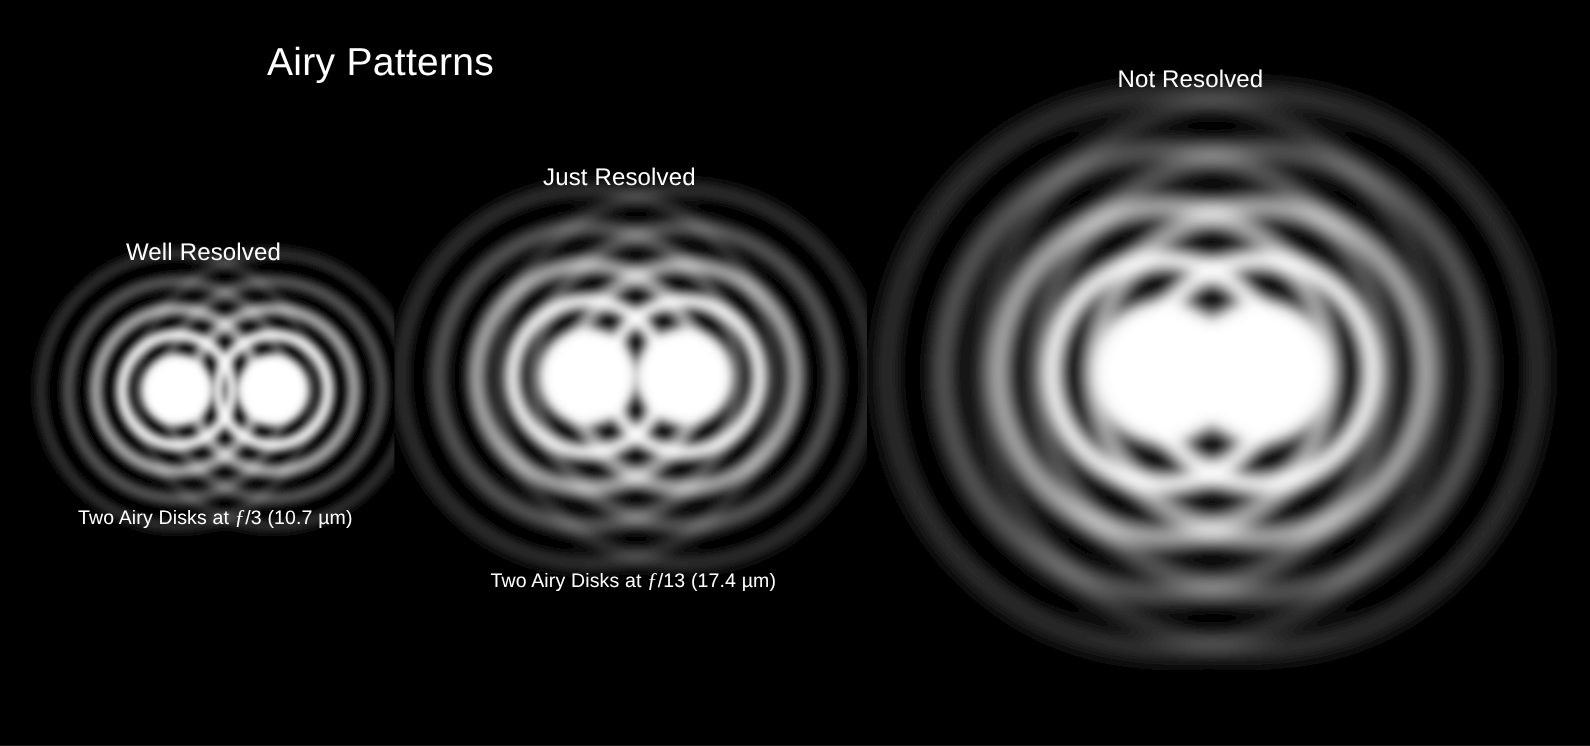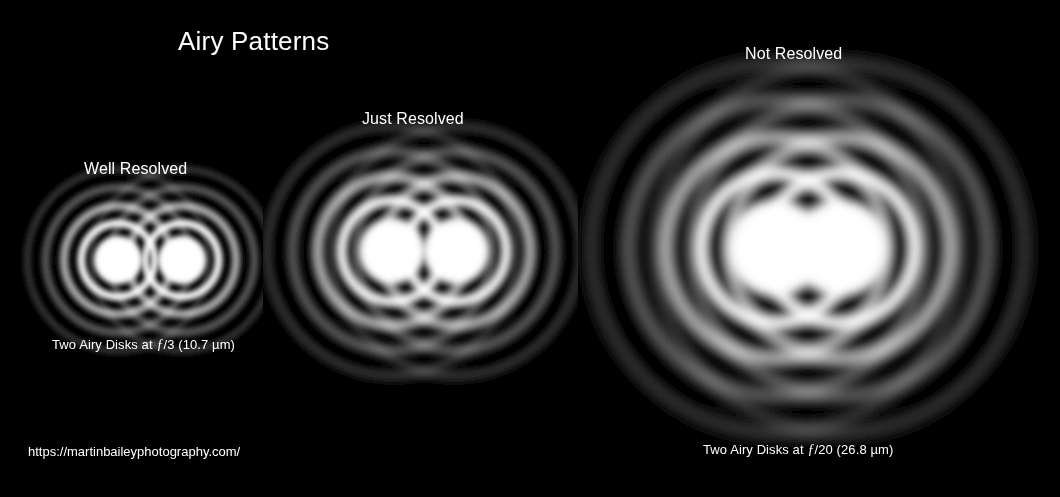--- a/index.html
+++ b/index.html
@@ -203,18 +203,17 @@
   <div class="txt" id="title">Airy Patterns</div>
 
   <div class="txt heading" id="h-mid">Just Resolved</div>
 
   <div class="txt heading" id="h-left">Well Resolved</div>
 
   <div class="txt heading" id="h-right">Not Resolved</div>
 
   <div class="txt caption" id="c-left"><span>Two Airy Disks at </span><span class="fn">ƒ</span><span>/3 (10.7 µm)</span></div>
 
-
-  <div class="txt caption" id="c-right"><span>Two Airy Disks at </span><span class="fn">ƒ</span><span>/20 (26.8 µm)</span></div>
-
-  <div class="txt" id="siteurl">https://martinbaileyphotography.com/</div>
+  <div class="txt caption" id="c-mid"><span>Two Airy Disks at </span><span class="fn">ƒ</span><span>/13 (17.4 µm)</span></div>
+
+
 
 </div>
 
 </body></html>

